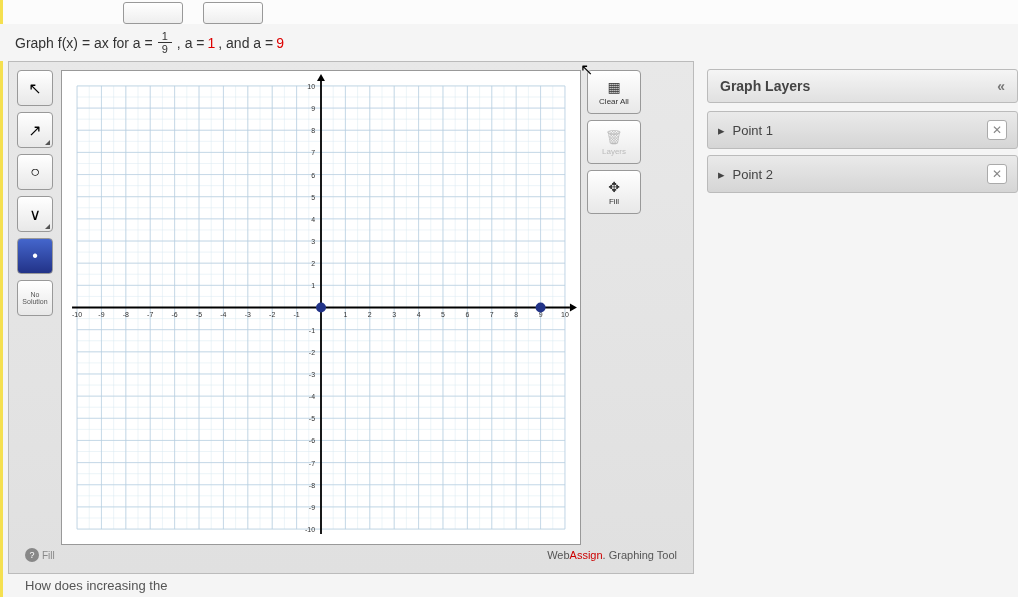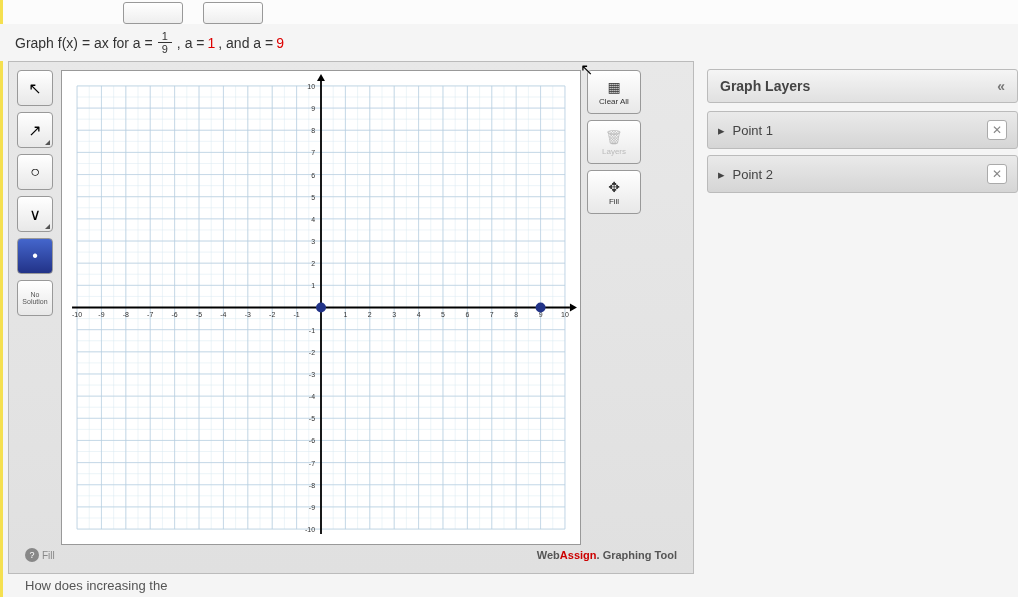--- a/index.html
+++ b/index.html
@@ -137,21 +137,21 @@
     .action-btn.disabled { color: #bbb; }
     .action-icon { font-size: 14px; }
     .graph-footer {
       display: flex;
       align-items: center;
       justify-content: space-between;
       padding: 3px 8px;
       font-size: 11px;
       color: #555;
     }
-    .graph-footer .brand { font-weight: bold; }
+    .graph-footer .brand { font-weight: normal; }
     .graph-footer .brand .red2 { color: #c00; }
     .layers-panel {
       flex: 1;
       padding: 8px 0 0 8px;
     }
     .layers-header {
       display: flex;
       justify-content: space-between;
       background: linear-gradient(#f5f5f5, #e0e0e0);
       border: 1px solid #bbb;

